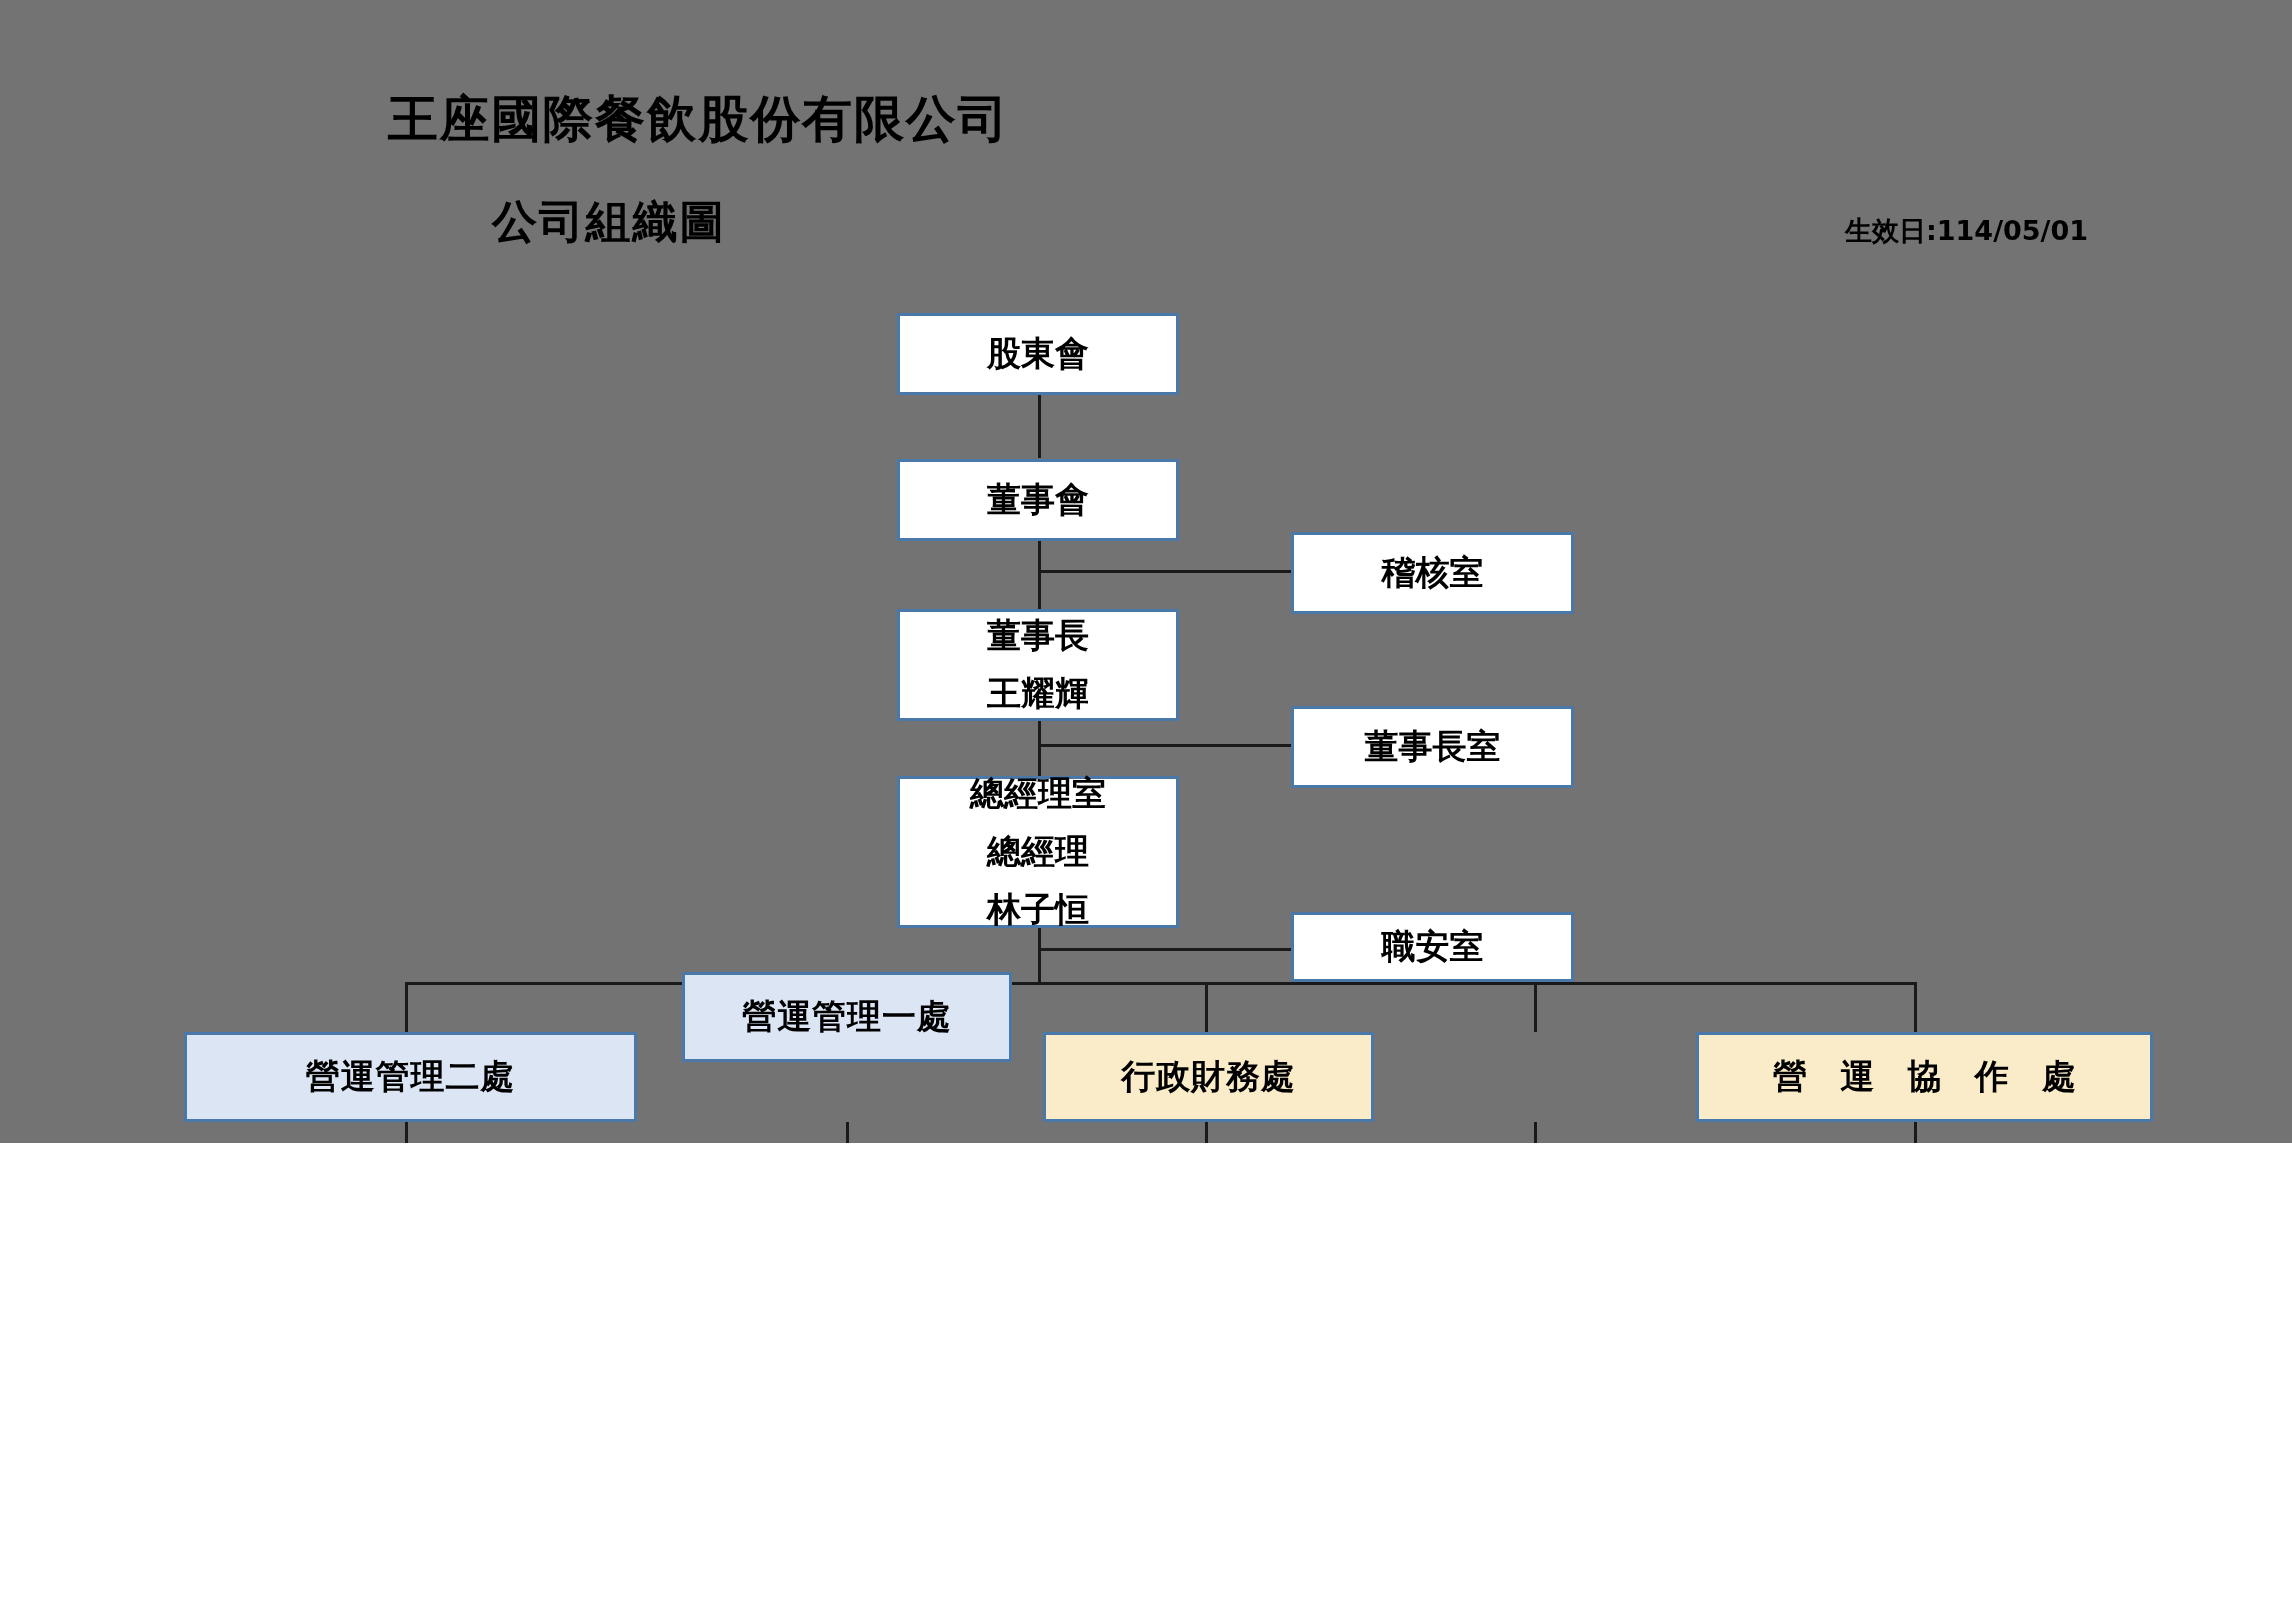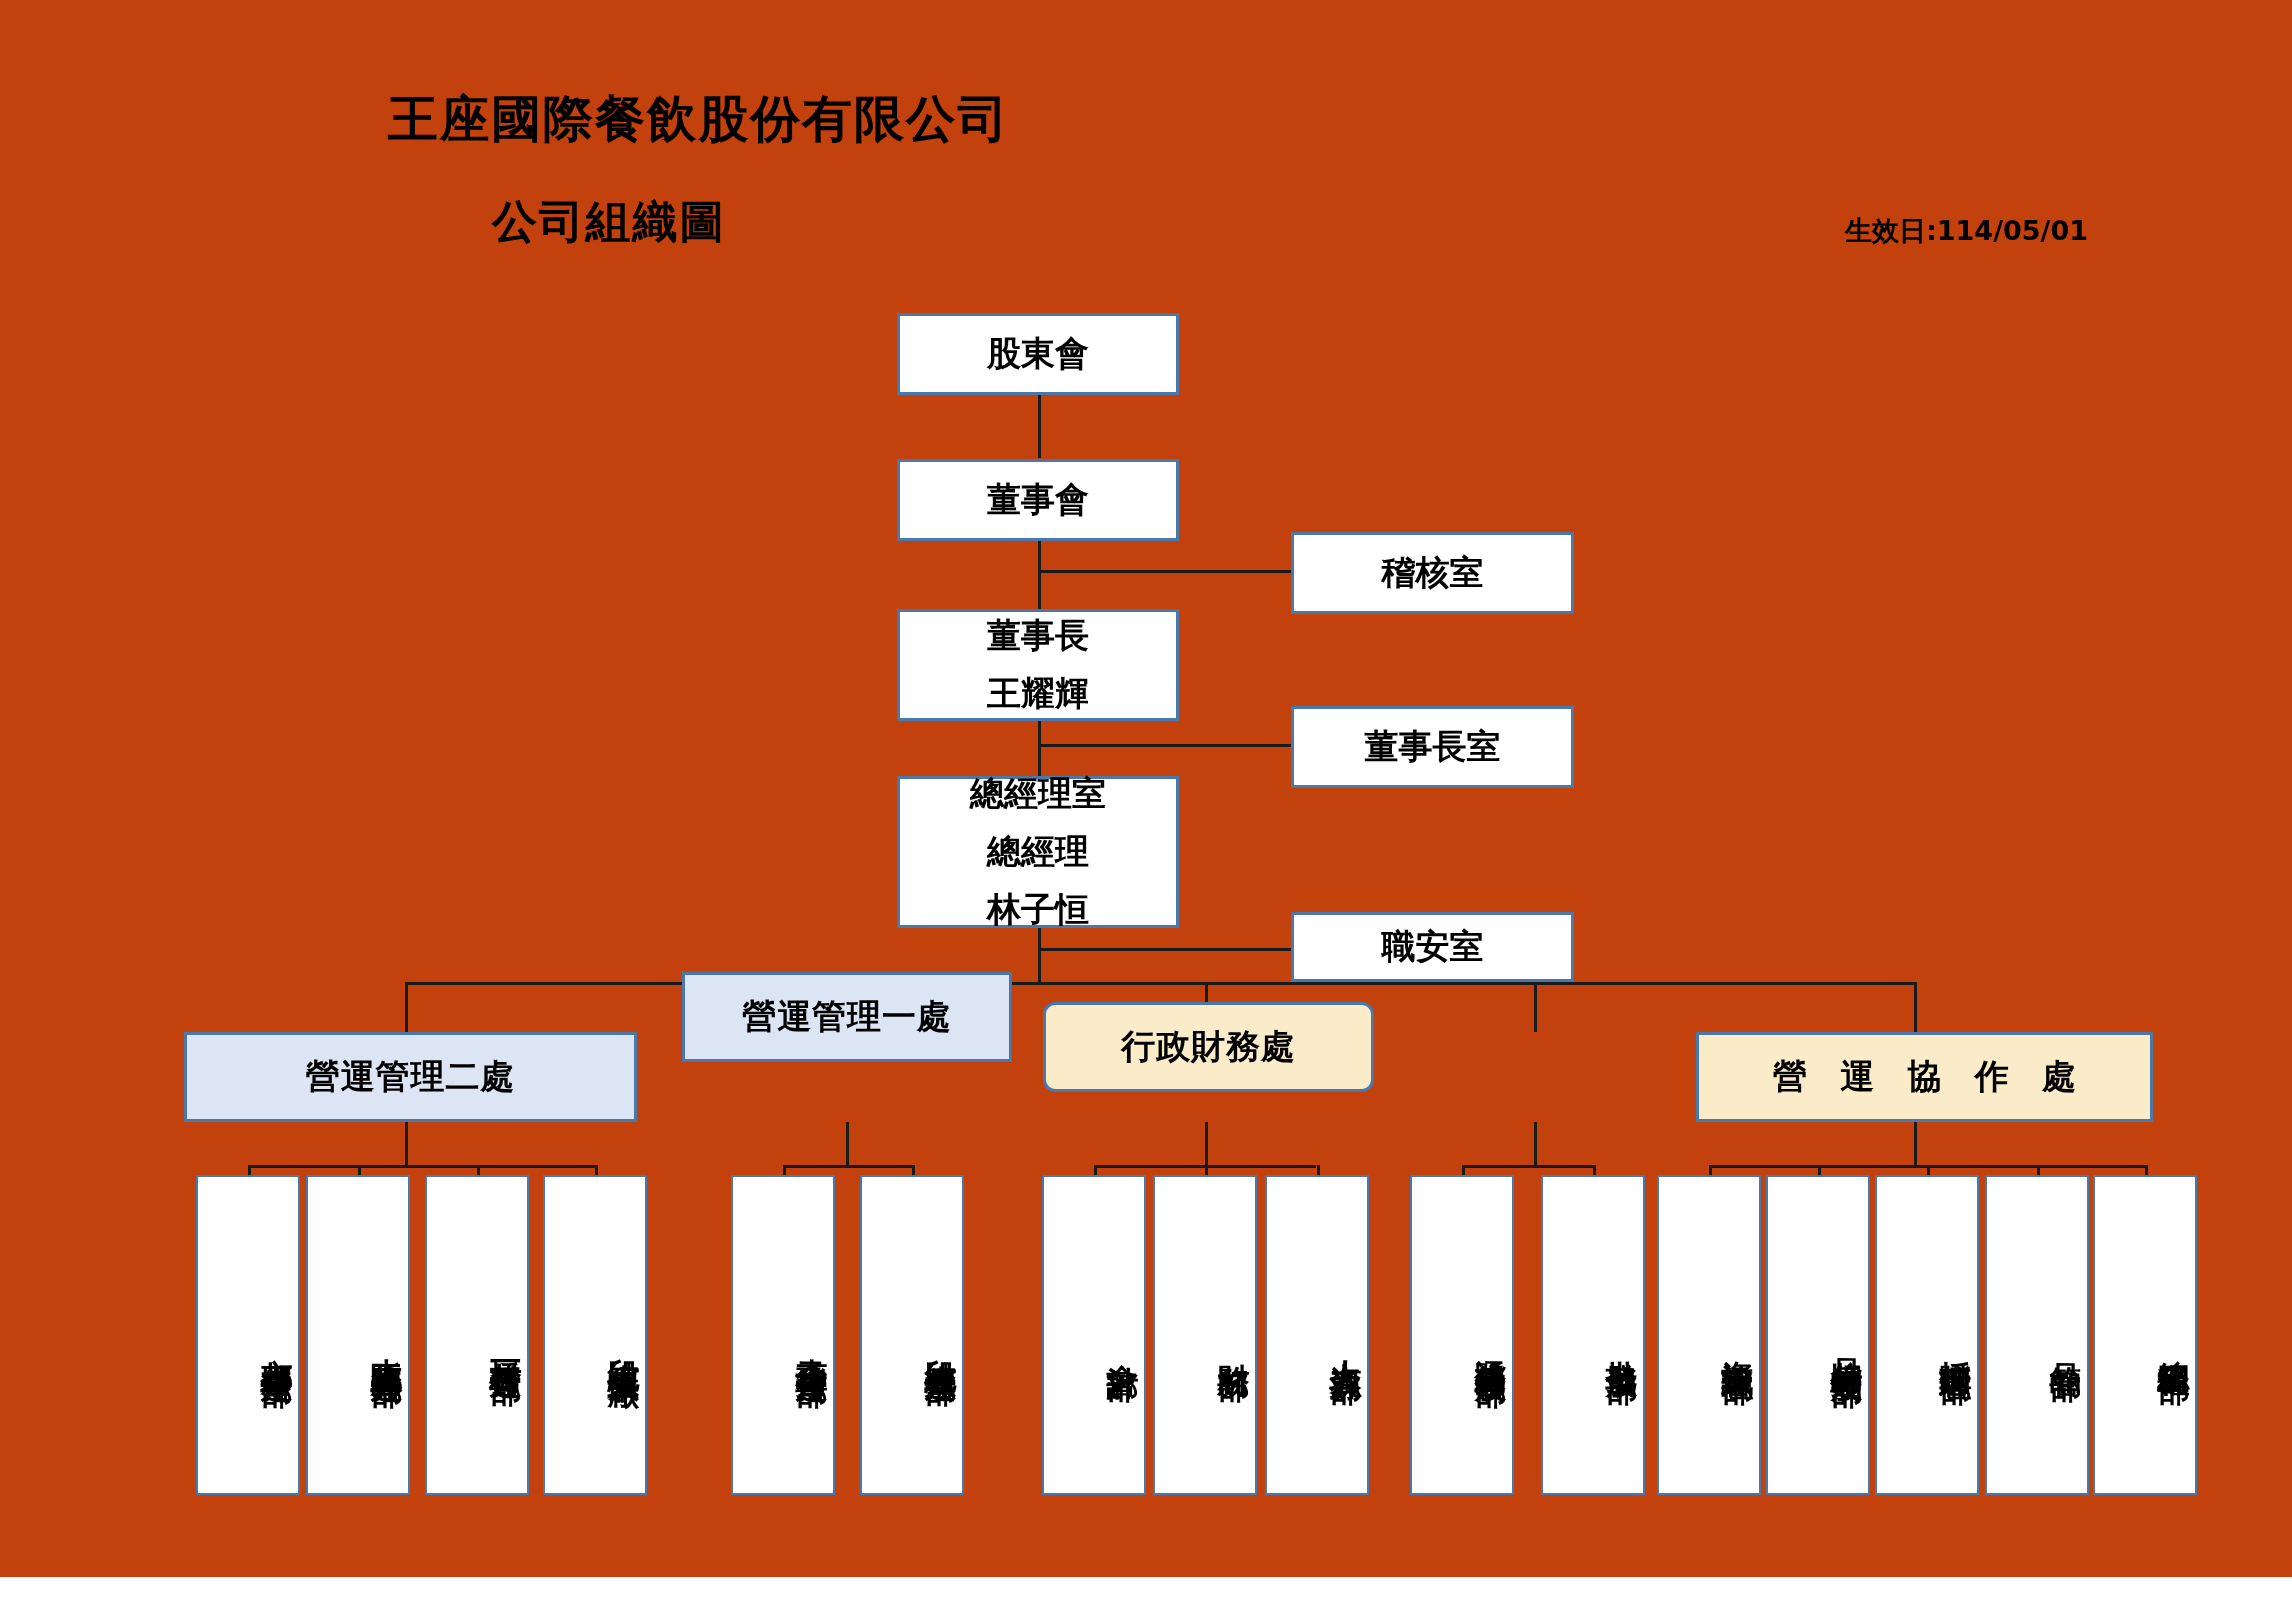--- a/index.html
+++ b/index.html
@@ -6,22 +6,22 @@
     margin: 0;
     padding: 0;
     background: #ffffff;
   }
   body {
     font-family: "DejaVu Sans", "Liberation Sans", sans-serif;
   }
   #canvas {
     position: relative;
     width: 2293px;
-    height: 1577px;
-    background: #c2410c;
+    height: 1143px;
+    background: #737373;
     overflow: hidden;
   }
 
   
   .doc-title {
     position: absolute;
     left: 0;
     top: 86px;
     width: 1397px;
     text-align: center;
@@ -203,21 +203,21 @@
   </div>
 
   <div class="node divi blue" style="left:184px; top:1032px; width:453px; height:90px;">
     <span>營運管理二處</span>
   </div>
 
   <div class="node divi blue" style="left:682px; top:972px; width:330px; height:90px;">
     <span>營運管理一處</span>
   </div>
 
-  <div class="node divi cream" style="left:1043px; top:1002px; width:331px; height:90px;border-radius:12px;">
+  <div class="node divi cream" style="left:1043px; top:1032px; width:331px; height:90px;">
     <span>行政財務處</span>
   </div>
 
 
   <div class="node divi cream wide" style="left:1696px; top:1032px; width:457px; height:90px;">
     <span>營 運 協 作 處</span>
   </div>
 
   <div class="node vert" style="left:196px; top:1175px; width:104px; height:320px;">
     <span>京都勝牛營運部</span>

